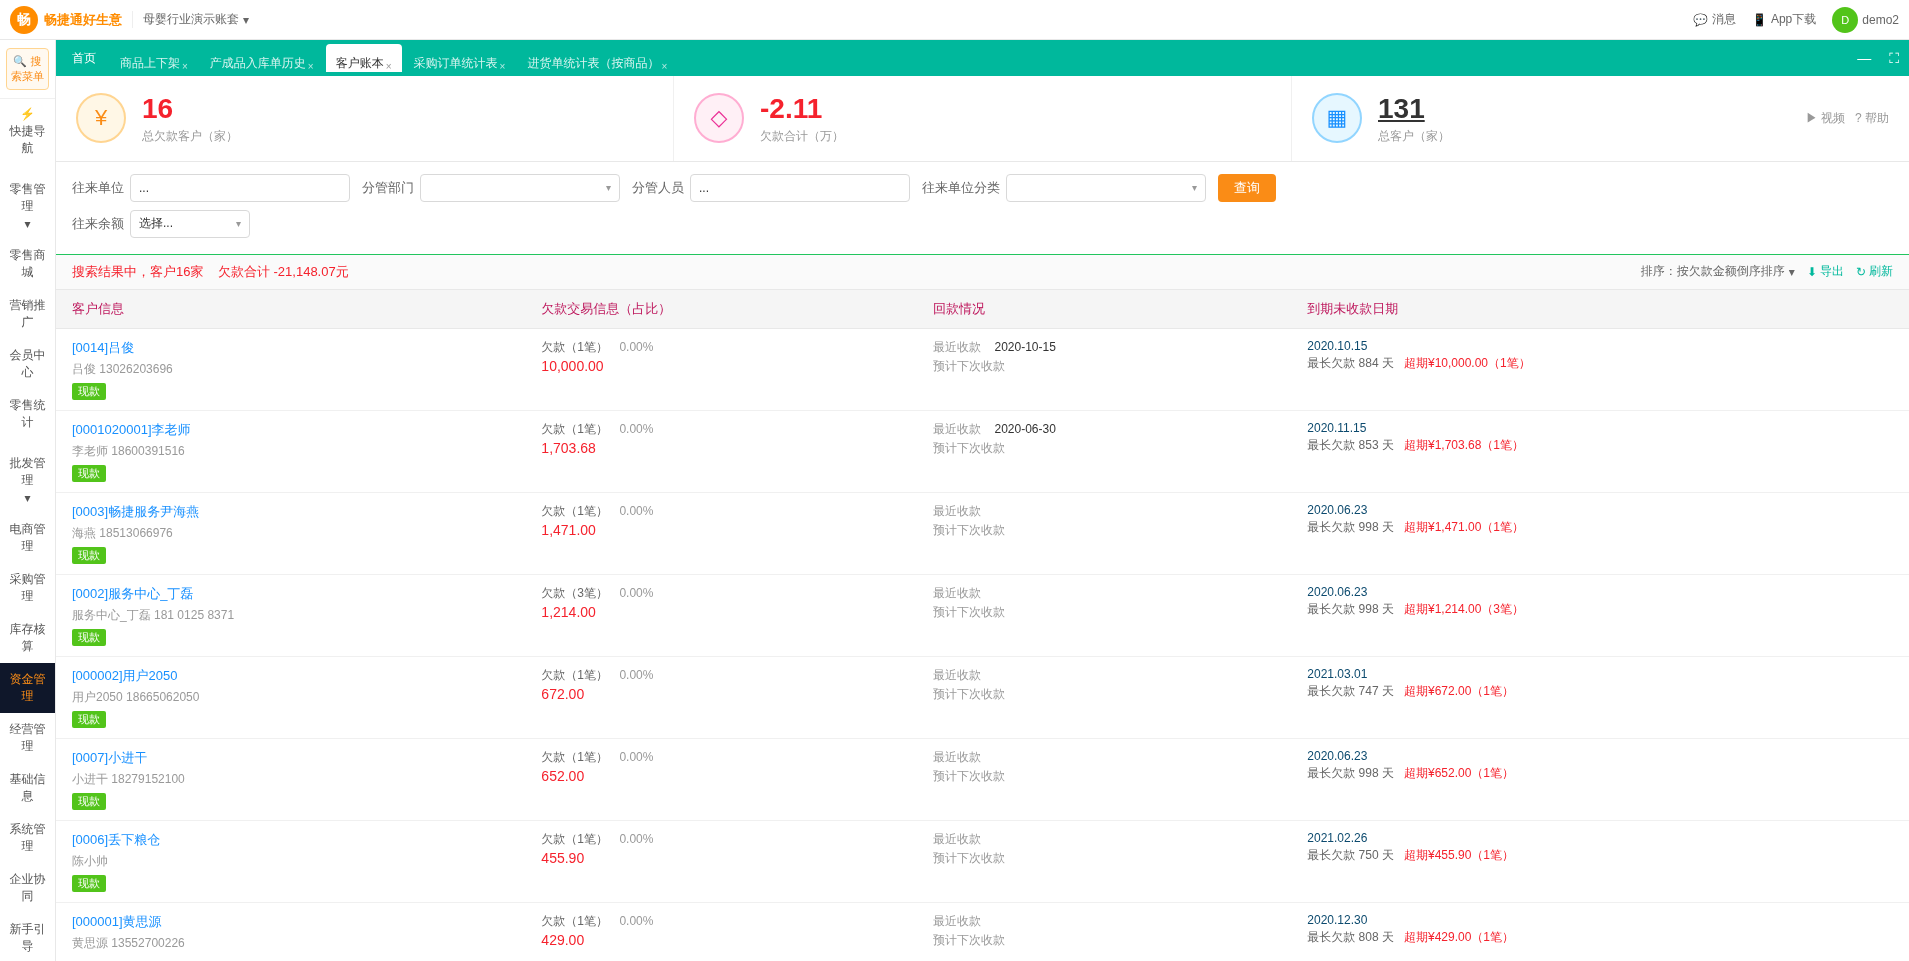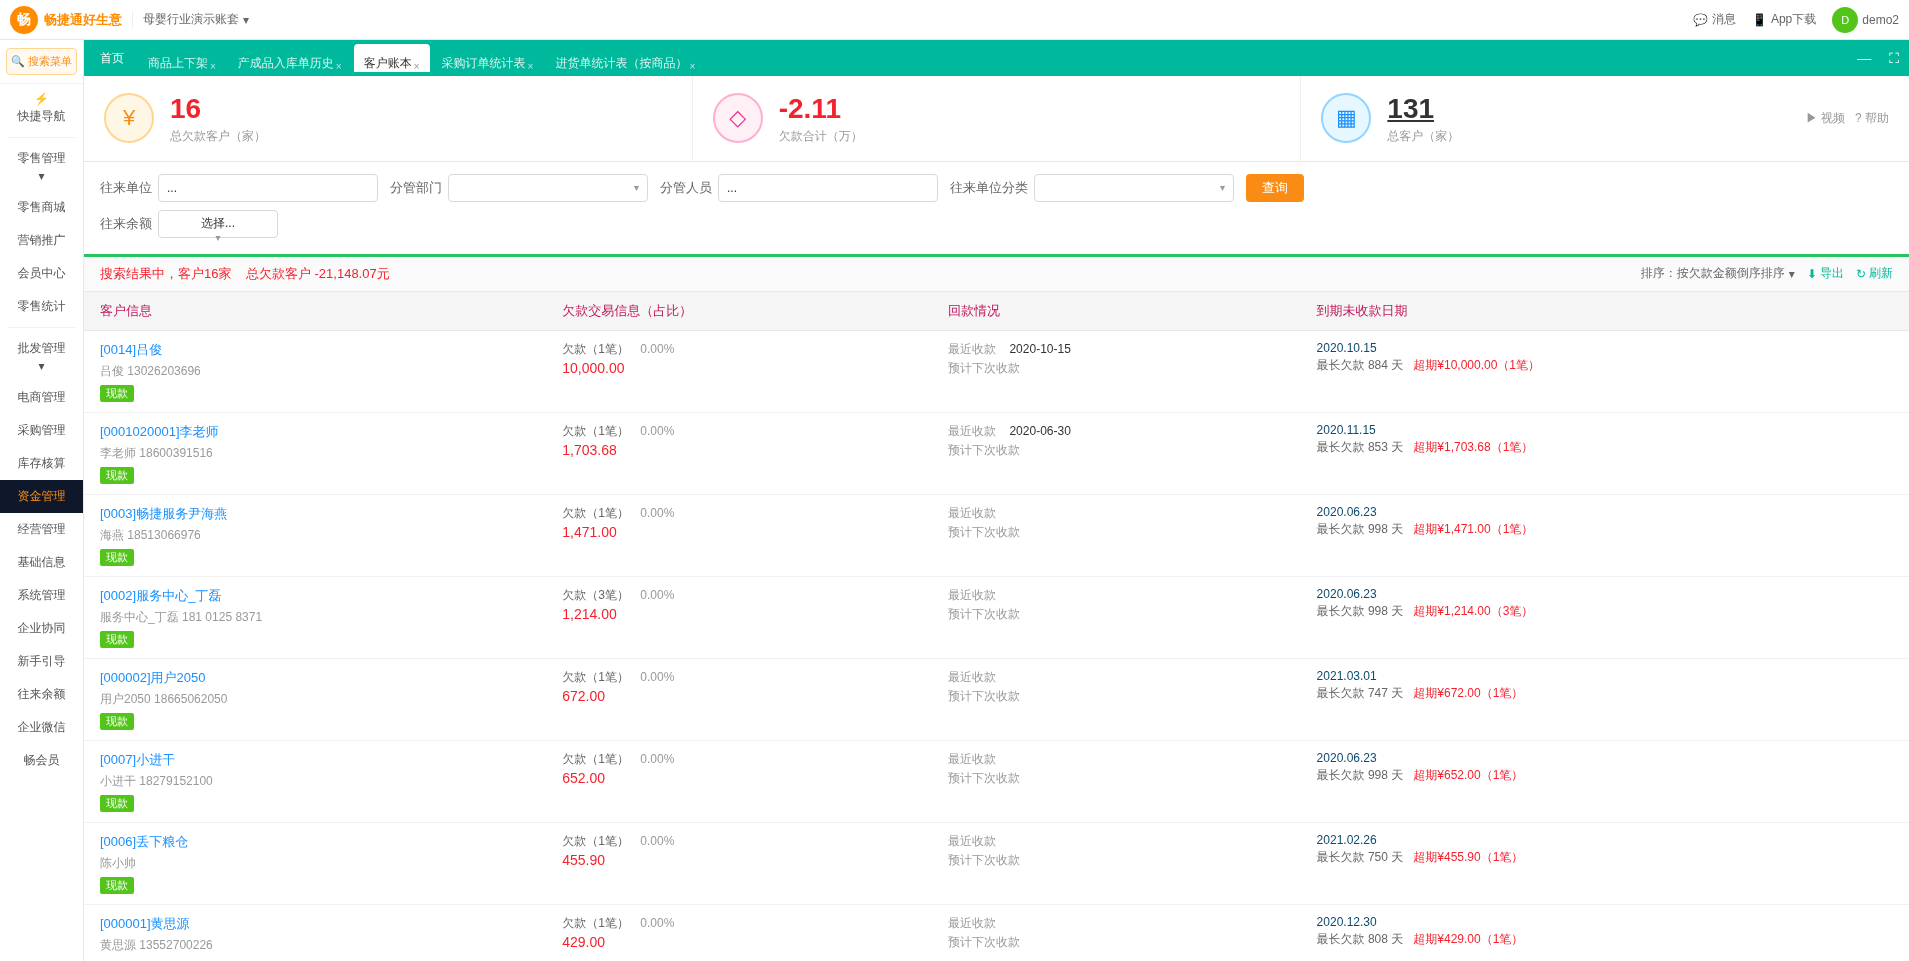--- a/index.html
+++ b/index.html
@@ -13,21 +13,21 @@
     .logo-icon { width: 28px; height: 28px; background: #ff8c00; border-radius: 50%; display: flex; align-items: center; justify-content: center; color: #fff; font-size: 14px; font-weight: bold; }
     .brand-name { color: #ff8c00; font-size: 13px; font-weight: bold; }
     .store-selector { display: flex; align-items: center; gap: 4px; color: #666; font-size: 12px; border-left: 1px solid #eee; padding-left: 10px; cursor: pointer; }
     .top-bar-right { display: flex; align-items: center; gap: 16px; }
     .top-right-item { display: flex; align-items: center; gap: 4px; color: #666; font-size: 12px; cursor: pointer; }
     .avatar { width: 26px; height: 26px; border-radius: 50%; background: #ccc; overflow: hidden; display: flex; align-items: center; justify-content: center; font-size: 11px; color: #fff; background: #52c41a; }
 
     .main-layout { display: flex; flex: 1; overflow: hidden; }
 
     
-    .sidebar { width: 84px; background: #fff; border-right: 1px solid #e8e8e8; display: flex; flex-direction: column; overflow-y: auto; }
+    .sidebar { width: 56px; background: #fff; border-right: 1px solid #e8e8e8; display: flex; flex-direction: column; overflow-y: auto; }
     .sidebar-search { padding: 8px 6px; border-bottom: 1px solid #f0f0f0; }
     .sidebar-search-btn { width: 100%; background: #fff9f0; border: 1px solid #ffd591; border-radius: 4px; padding: 5px 2px; text-align: center; color: #fa8c16; font-size: 11px; cursor: pointer; }
     .sidebar-item { padding: 8px 4px; text-align: center; cursor: pointer; color: #555; font-size: 12px; display: flex; flex-direction: column; align-items: center; gap: 2px; }
     .sidebar-item.active { background: #0f172a; color: #fa8c16; }
     .sidebar-divider { height: 1px; background: #f0f0f0; margin: 4px 8px; }
     .sidebar-item.has-arrow { flex-direction: column; justify-content: center; gap: 2px; padding: 8px 6px; }
 
     
     .tab-bar { height: 36px; background: #00b89c; display: flex; align-items: center; padding: 0 4px; gap: 2px; flex-shrink: 0; }
     .tab-item { height: 28px; padding: 0 10px; display: flex; align-items: flex-end; border-radius: 4px 4px 0 0; cursor: pointer; font-size: 12px; color: rgba(255,255,255,0.85); white-space: nowrap; }
@@ -49,21 +49,21 @@
     .summary-icon.orange { background: #fff7e6; color: #fa8c16; border: 2px solid #ffd591; }
     .summary-icon.pink { background: #fff0f6; color: #eb2f96; border: 2px solid #ffadd2; }
     .summary-icon.blue { background: #e6f7ff; color: #1890ff; border: 2px solid #91d5ff; }
     .summary-value { font-size: 28px; font-weight: bold; line-height: 1.2; }
     .summary-value.red { color: #f5222d; }
     .summary-value.dark { color: #333; text-decoration: underline; }
     .summary-label { font-size: 12px; color: #999; margin-top: 2px; }
     .summary-card-right { margin-left: auto; display: flex; gap: 10px; font-size: 12px; color: #999; cursor: pointer; }
 
     
-    .filter-area { background: #fff; padding: 12px 16px 8px; border-bottom: 3px solid #22c55e; }
+    .filter-area { background: #fff; padding: 12px 16px 8px; border-bottom: 1px solid #22c55e; }
     .filter-row { display: flex; align-items: center; gap: 12px; margin-bottom: 8px; flex-wrap: wrap; }
     .filter-item { display: flex; align-items: center; gap: 6px; }
     .filter-label { color: #666; font-size: 13px; white-space: nowrap; }
     .filter-input { border: 1px solid #d9d9d9; border-radius: 4px; padding: 4px 8px; font-size: 12px; color: #333; background: #fff; min-width: 180px; display: flex; align-items: center; justify-content: space-between; cursor: pointer; height: 28px; }
     .filter-input-wide { min-width: 220px; }
     .filter-select { border: 1px solid #d9d9d9; border-radius: 4px; padding: 4px 8px; font-size: 12px; color: #333; background: #fff; height: 28px; display: flex; align-items: center; justify-content: space-between; cursor: pointer; min-width: 120px; }
     .filter-arrow { color: #999; font-size: 10px; }
     .search-btn { background: #fa8c16; color: #fff; border: none; border-radius: 4px; padding: 5px 16px; font-size: 13px; cursor: pointer; height: 28px; }
     .collapse-row { text-align: center; color: #00b89c; font-size: 12px; cursor: pointer; padding: 4px 0; border-top: 1px solid #f5f5f5; margin-top: 4px; }
 
@@ -297,33 +297,33 @@
               <div class="filter-select" style="min-width:200px;">
                 <span></span>
                 <span class="filter-arrow">▾</span>
               </div>
             </div>
             <button class="search-btn">查询</button>
           </div>
           <div class="filter-row">
             <div class="filter-item">
               <span class="filter-label">往来余额</span>
-              <div class="filter-select" style="min-width:120px;flex-direction:column;">
+              <div class="filter-select" style="min-width:120px;">
                 <span>选择...</span>
                 <span class="filter-arrow">▾</span>
               </div>
             </div>
           </div>
         </div>
 
         <div class="results-bar">
           <div class="results-info">
             <span>搜索结果中，客户16家</span>
             &nbsp;&nbsp;
-            <span>总欠款客户 -21,148.07元</span>
+            <span>欠款合计 -21,148.07元</span>
           </div>
           <div class="results-actions">
             <div class="results-sort">
               <span>排序：按欠款金额倒序排序</span>
               <span>▾</span>
             </div>
             <div class="results-action-btn">
               <span>⬇</span>
               <span>导出</span>
             </div>

